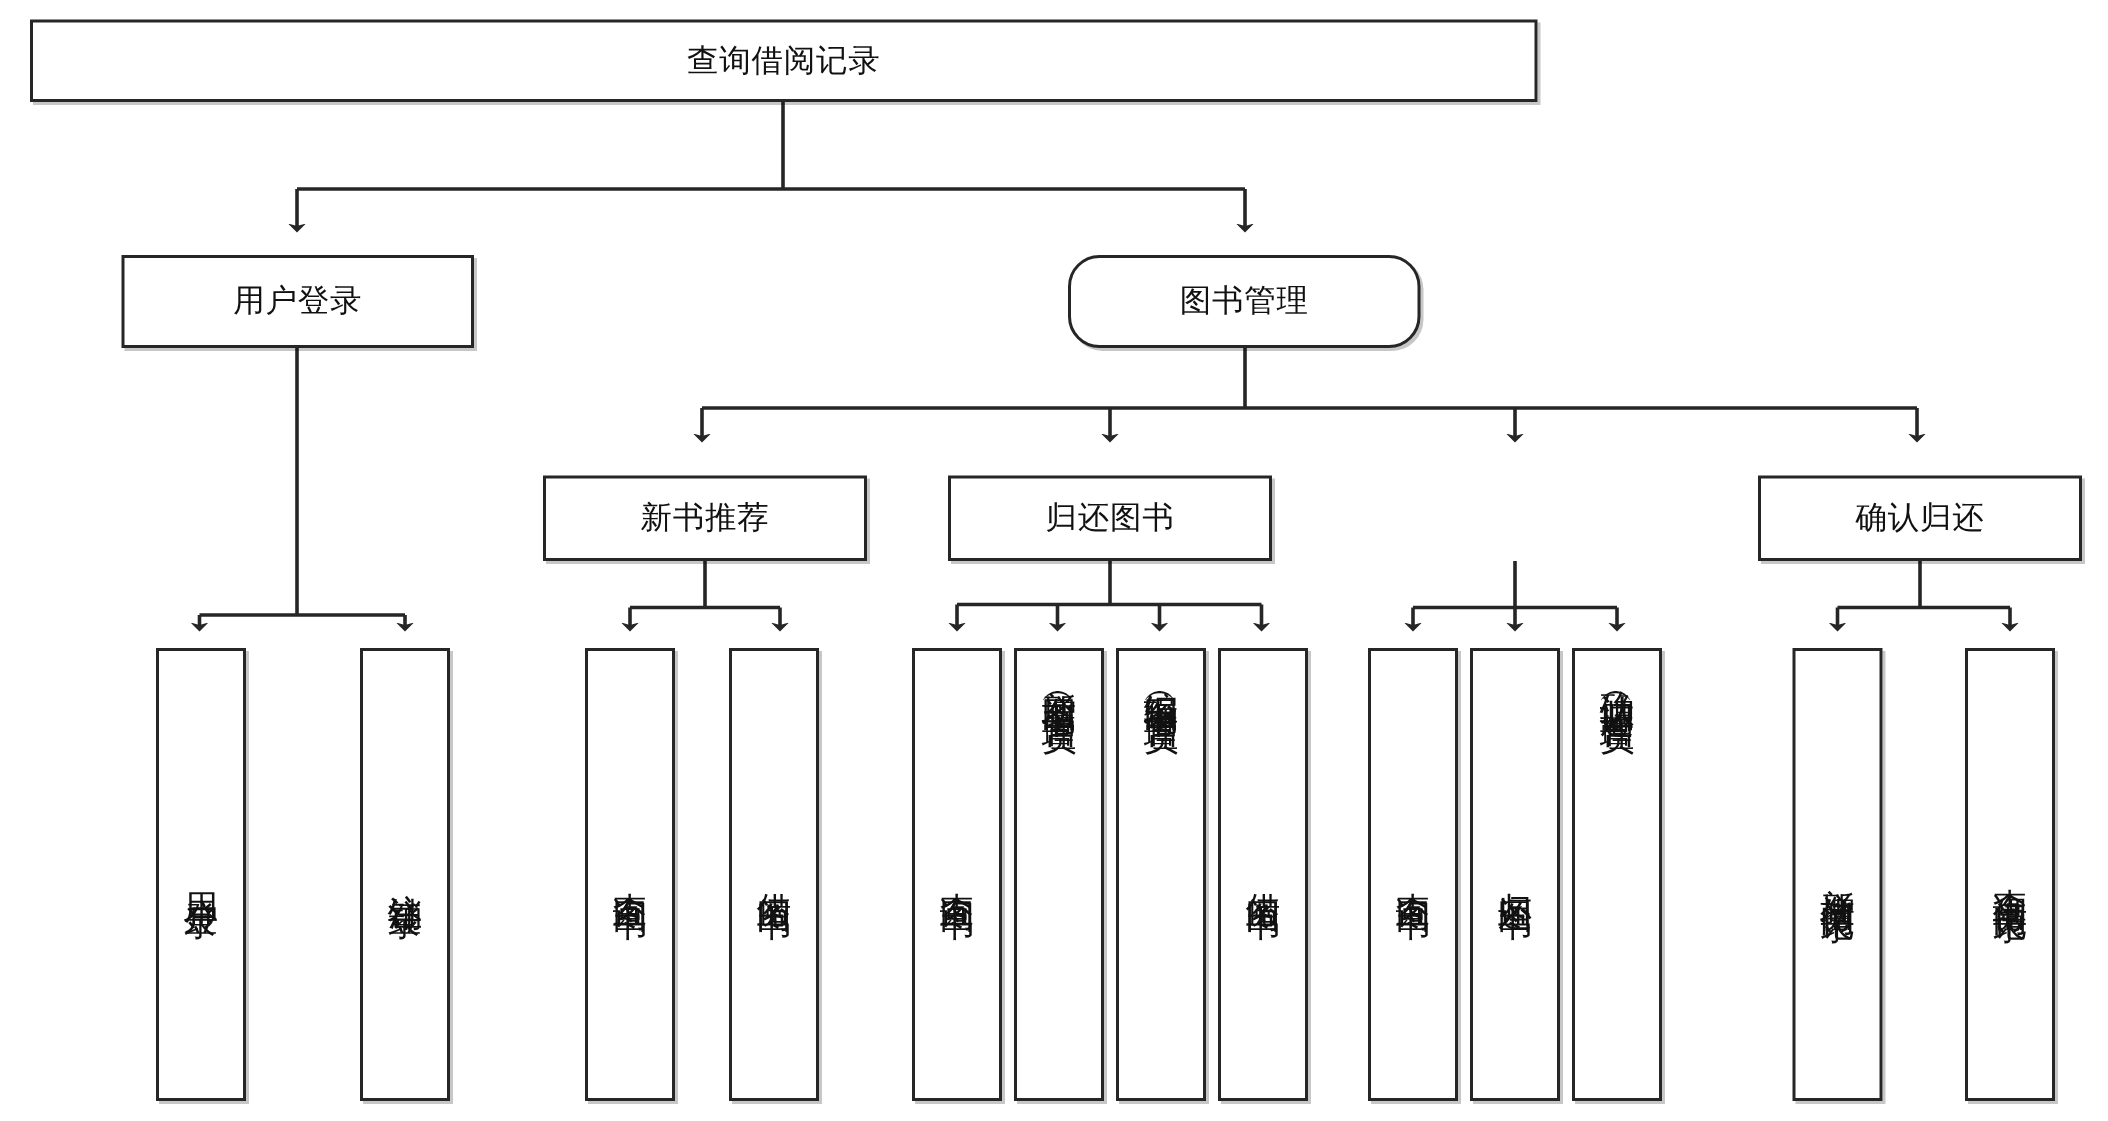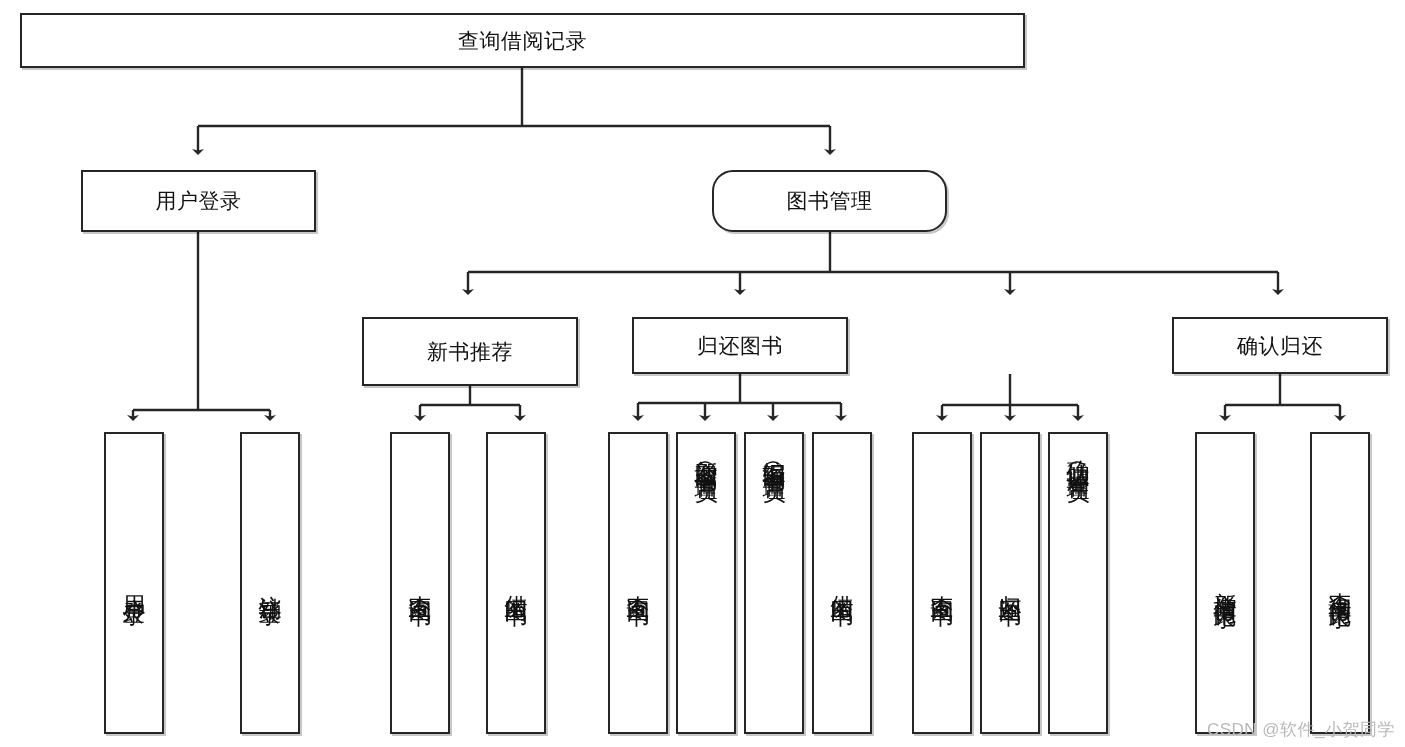--- a/index.html
+++ b/index.html
@@ -131,21 +131,21 @@
     <span class="label">查询借阅记录</span>
   </div>
 
   <div class="node horiz" style="left:81px; top:170px; width:235px; height:62px;">
     <span class="label">用户登录</span>
   </div>
   <div class="node horiz" style="left:712px; top:170px; width:235px; height:62px;border-radius:21px;">
     <span class="label">图书管理</span>
   </div>
 
-  <div class="node horiz" style="left:362px; top:317px; width:216px; height:69px;">
+  <div class="node horiz" style="left:362px; top:317px; width:216px; height:57px;">
     <span class="label">新书推荐</span>
   </div>
   <div class="node horiz" style="left:632px; top:317px; width:216px; height:57px;">
     <span class="label">归还图书</span>
   </div>
   <div class="node horiz" style="left:1172px; top:317px; width:216px; height:57px;">
     <span class="label">确认归还</span>
   </div>
 
   <div class="node vert centered" style="left:104px; top:432px; width:60px; height:302px;">
@@ -185,15 +185,14 @@
     <span class="label">确认归还（管理员）</span>
   </div>
 
   <div class="node vert centered" style="left:1195px; top:432px; width:60px; height:302px;">
     <span class="label">新增借阅记录</span>
   </div>
   <div class="node vert centered" style="left:1310px; top:432px; width:60px; height:302px;">
     <span class="label">查询借阅记录</span>
   </div>
 
-  <div id="watermark">CSDN @软件_小贺同学</div>
 
 </div>
 
 </body></html>

